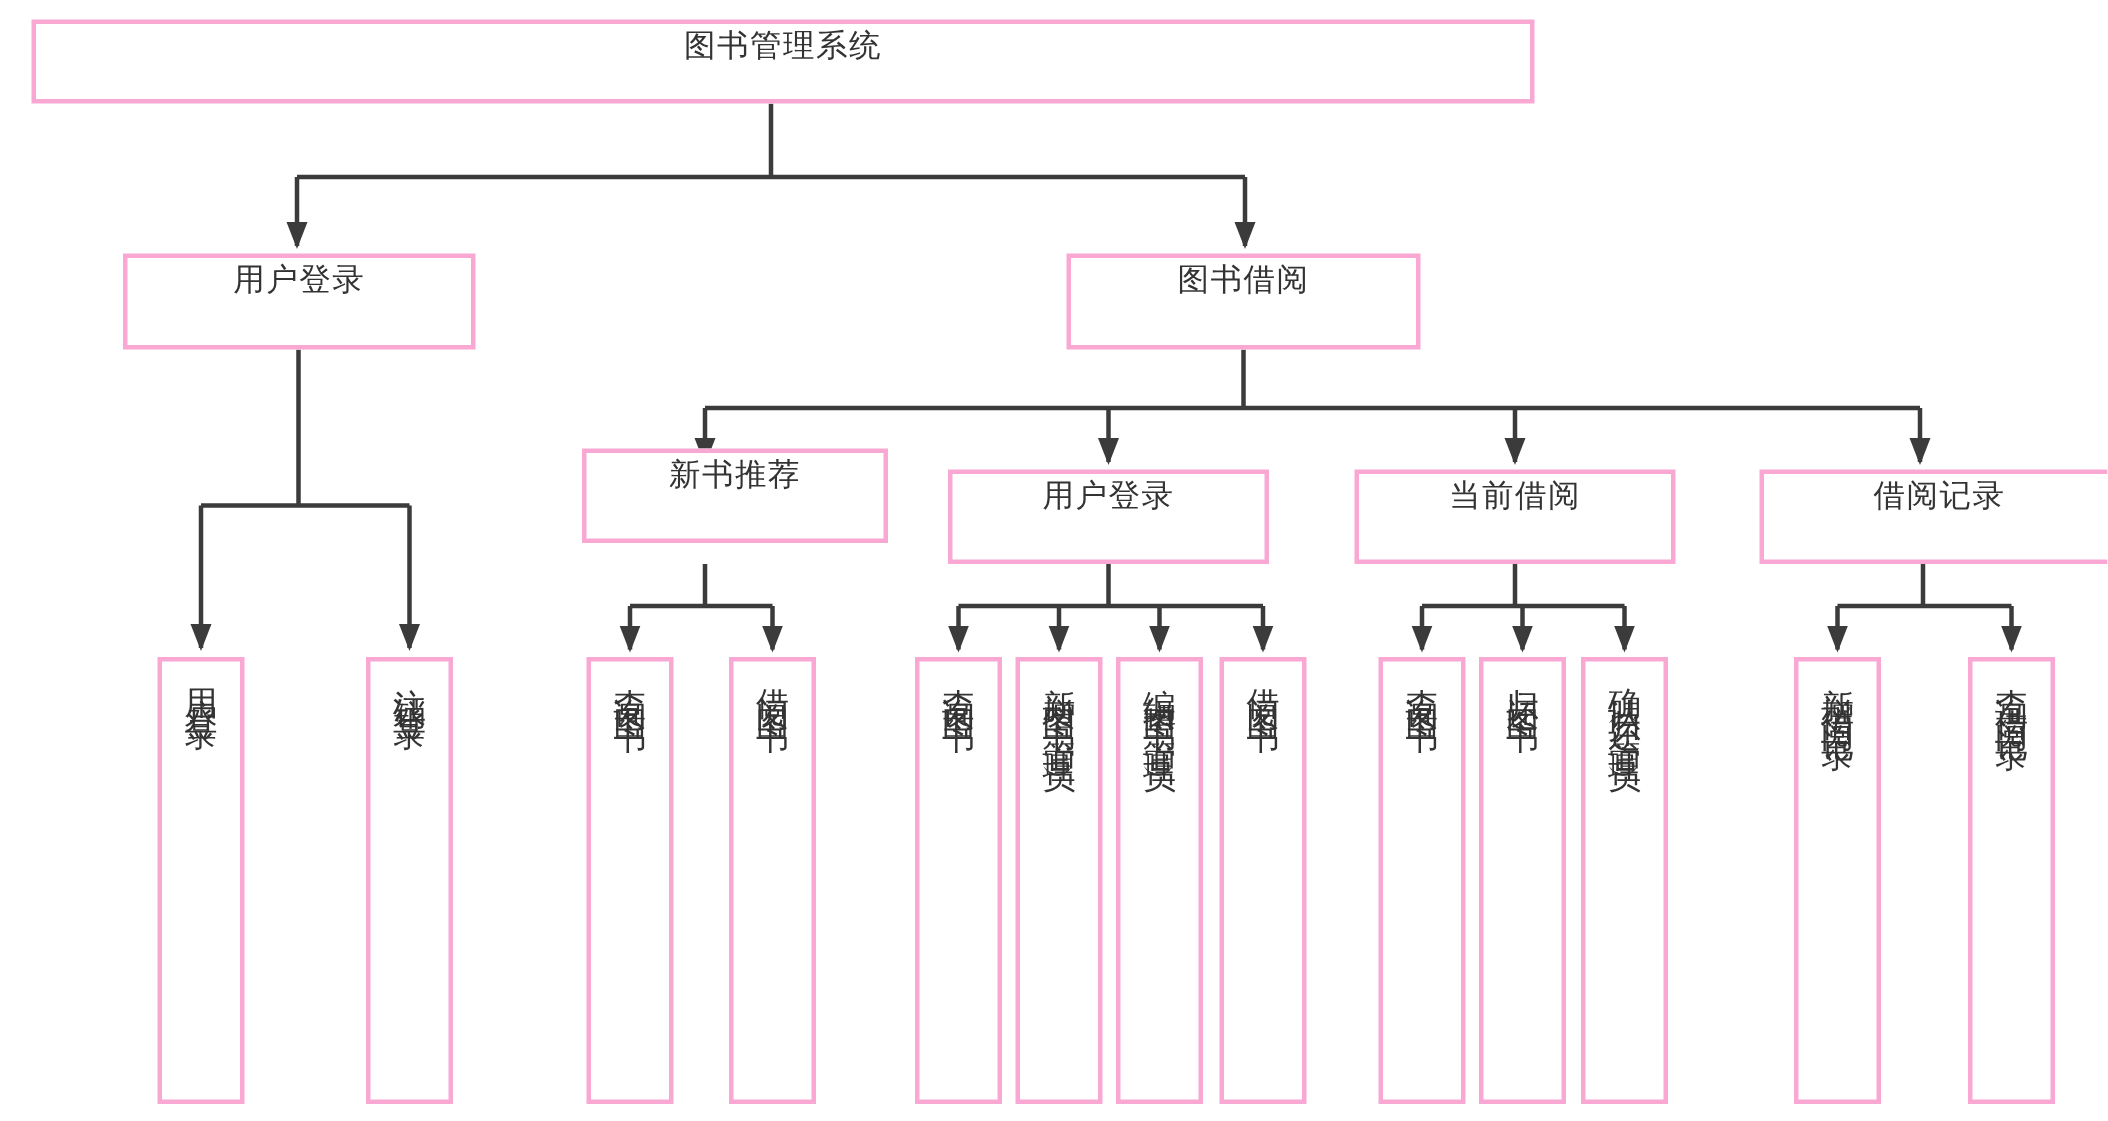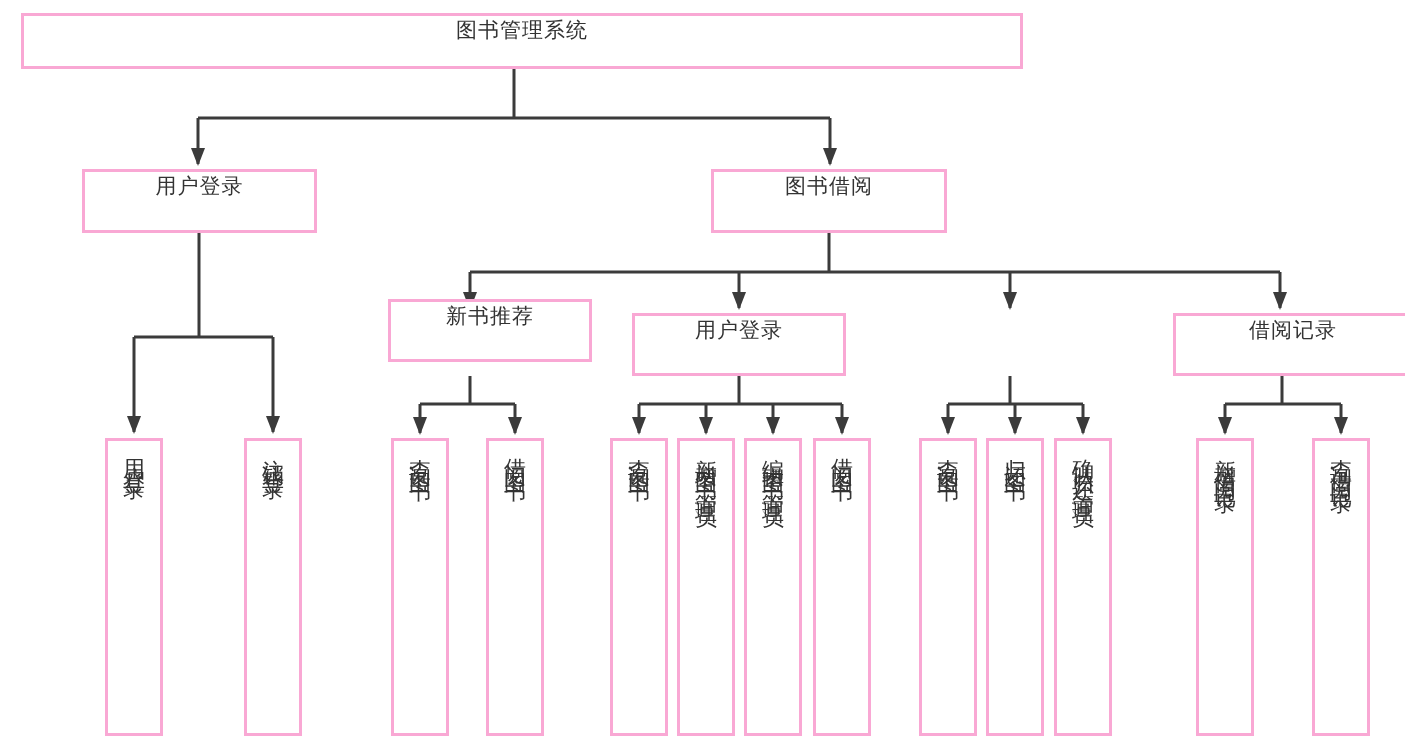--- a/index.html
+++ b/index.html
@@ -101,20 +101,23 @@
   <div class="node" style="left:711px; top:169px; width:236px; height:64px;">
     <span>图书借阅</span>
   </div>
 
   <div class="node" style="left:374px; top:299px; width:204px; height:63px;margin-left:14px;">
     <span>新书推荐</span>
   </div>
   <div class="node" style="left:632px; top:313px; width:214px; height:63px;">
     <span>用户登录</span>
   </div>
+  <div class="node" style="left:903px; top:313px; width:214px; height:63px;">
+    <span>当前借阅</span>
+  </div>
   <div class="node" style="left:1173px; top:313px; width:240px; height:63px;">
     <span>借阅记录</span>
   </div>
 
   <div class="node tall" style="left:105px; top:438px; width:58px; height:298px;">
     <span class="vtext">用户登录</span>
   </div>
   <div class="node tall" style="left:244px; top:438px; width:58px; height:298px;">
     <span class="vtext">注销登录</span>
   </div>

